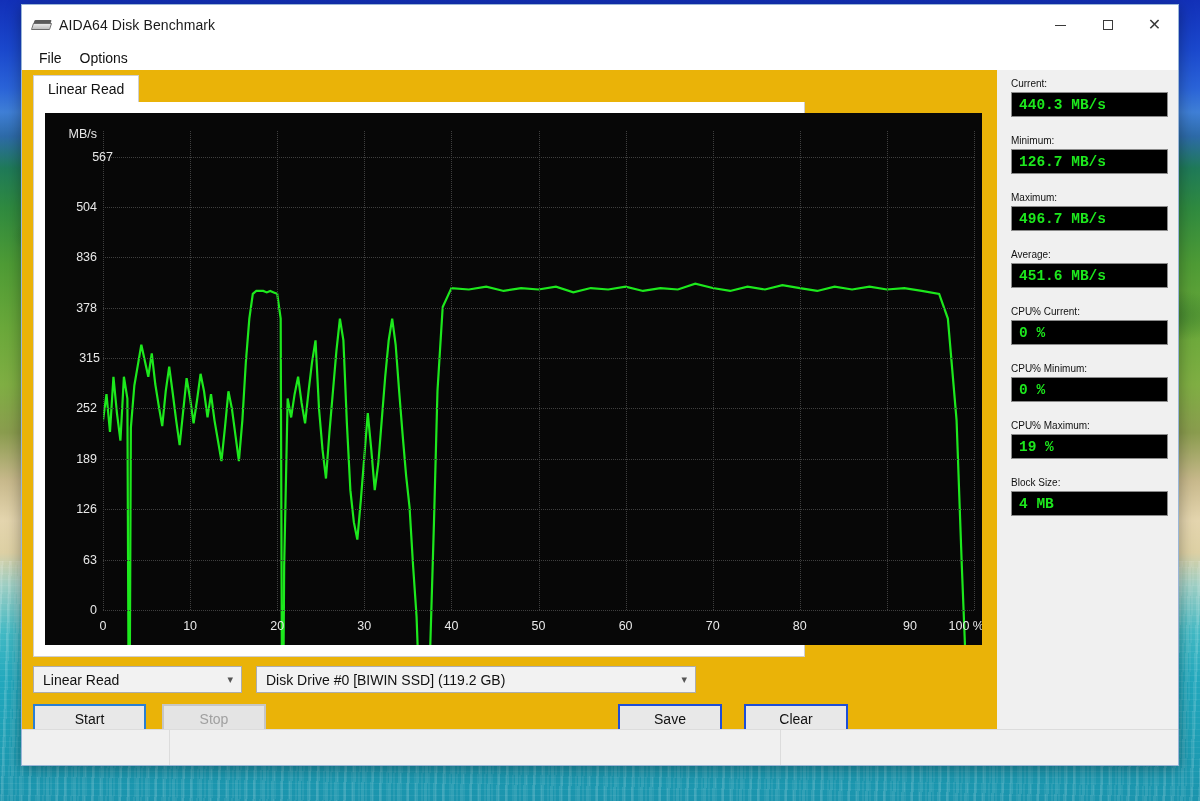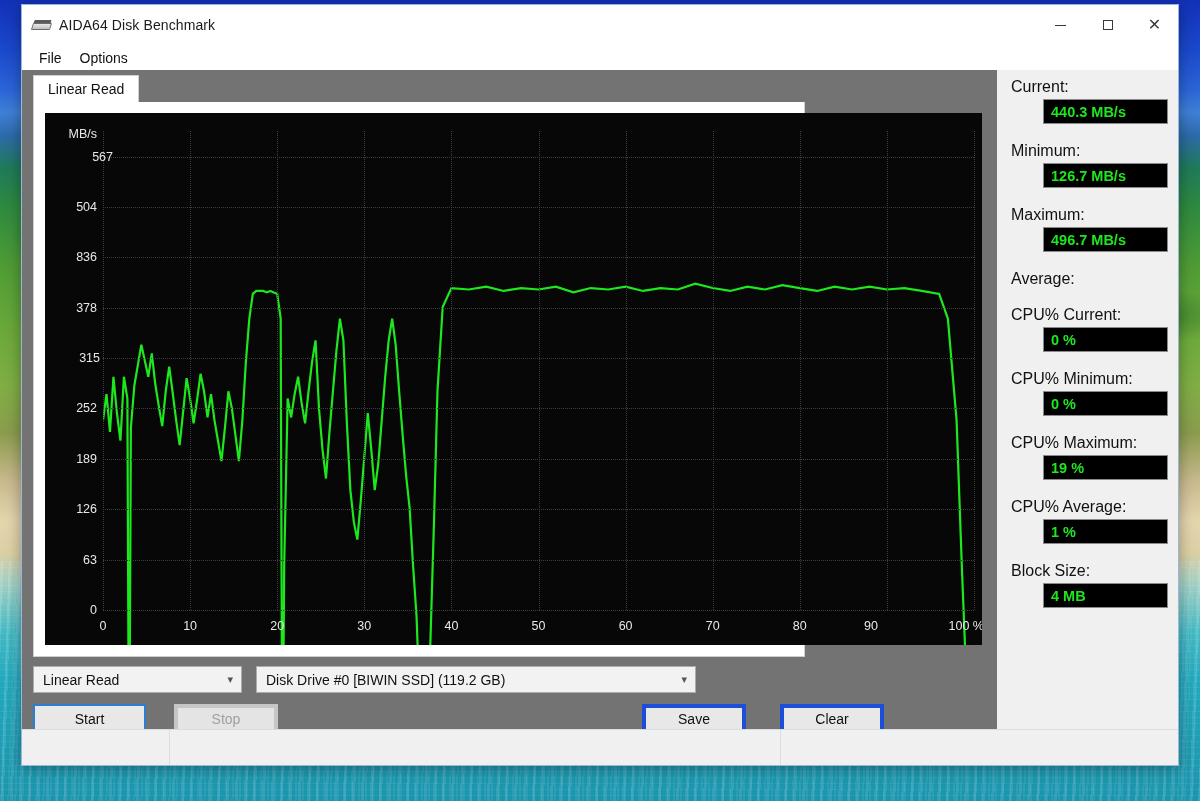--- a/index.html
+++ b/index.html
@@ -98,21 +98,21 @@
   
   #menubar {
     height: 25px; background:#ffffff; display:flex; align-items:center;
     padding-left: 8px; flex: 0 0 auto;
   }
   #menubar .mi {
     font-size: 14px; color:#111; padding: 2px 9px; cursor:default;
   }
 
   
-  #wbody { flex: 1 1 auto; display:flex; min-height:0; background:#737373; }
+  #wbody { flex: 1 1 auto; display:flex; min-height:0; background:#eab308; }
   #leftpane { width: 975px; flex:0 0 auto; display:flex; flex-direction:column; padding-left:11px; }
   #rightpane {
     flex:1 1 auto; padding: 8px 10px 0 14px;
     background:#f0f0f0;
   }
 
   
   #tabstrip { height: 27px; display:flex; align-items:flex-end; margin-top:5px; }
   .tab {
     background:#ffffff; border:1px solid #cfcfcf; border-bottom:none;
@@ -166,40 +166,39 @@
   #controls { margin-top: 9px; flex:0 0 auto; }
   #row-selects { display:flex; gap:14px; }
   .combo {
     height: 27px; background:#f2f2f2; border:1px solid #adadad;
     display:flex; align-items:center; justify-content:space-between;
     font-size:14px; color:#111; padding: 0 8px 0 9px;
   }
   #combo-mode { width: 209px; }
   #combo-drive { width: 440px; }
   .chev { font-size:11px; color:#555; }
-  #row-buttons { display:flex; align-items:center; margin-top: 11px; gap:16px; }
+  #row-buttons { display:flex; align-items:center; margin-top: 11px; gap:4px; }
   .btn {
-    height: 29px; border:4px solid #1d4ed8; background:#e8e8e8;
+    height: 29px; border:2px solid #1d4ed8; background:#e8e8e8;
     font-size:14px; color:#111; display:flex; align-items:center; justify-content:center;
   }
   #btn-start { width: 113px; border:2px solid #2a7fd4; background:#e8e8e8; }
   #btn-stop  { width: 104px; margin-left: 12px; color:#a0a0a0; background:#e4e4e4; border-color:#c6c6c6; }
   #btn-save  { width: 104px; margin-left: 348px; }
   #btn-clear { width: 104px; margin-left: 18px; }
 
   
   .stat { margin-bottom: 8px; }
   .stat.gap { margin-top: 18px; }
-  .stat-label { font-size:16px; color:#111; margin-bottom:3px; }
+  .stat-label { font-size:10px; color:#111; margin-bottom:3px; }
   .stat-value {
     height: 25px; background:#000000; border:1px solid #8a8a8a;
     color:#1de81d; font-size:14.5px; font-weight:bold;
     display:flex; align-items:center; padding-left:7px;
-    font-family:Liberation Sans, sans-serif;
-    margin-left:32px;
+    font-family:Liberation Mono, monospace;
   }
 
   
   #statusbar {
     height: 36px; flex:0 0 auto; background:#f0f0f0;
     border-top:1px solid #dcdcdc; display:flex; align-items:stretch;
   }
   #statusbar .sb-cell { height:100%; }
   #statusbar .sb-sep { width:1px; background:#dcdcdc; }
 </style>
@@ -287,21 +286,21 @@
             <div class="ylab" style="top: 497px; left: 0px; width: 58px;">0</div>
             <div class="xlab" style="left: 58px;">0</div>
             <div class="xlab" style="left: 145.1px;">10</div>
             <div class="xlab" style="left: 232.2px;">20</div>
             <div class="xlab" style="left: 319.3px; margin-top: 20px;">30</div>
             <div class="xlab" style="left: 406.4px;">40</div>
             <div class="xlab" style="left: 493.5px;">50</div>
             <div class="xlab" style="left: 580.6px;">60</div>
             <div class="xlab" style="left: 667.7px;">70</div>
             <div class="xlab" style="left: 754.8px;">80</div>
-            <div class="xlab" style="left: 826px; text-align: right;">90</div>
+            <div class="xlab" style="left: 865px; text-align: right;">90</div>
             <div class="xlab" style="left: 929px; transform: translateX(-72%);">100 %</div>
           </div>
       </div>
 
       <div id="controls">
         <div id="row-selects">
           <div class="combo" id="combo-mode">
             <span>Linear Read</span>
             <span class="chev">▾</span>
           </div>
@@ -327,36 +326,33 @@
         <div class="stat gap">
           <div class="stat-label">Minimum:</div>
           <div class="stat-value">126.7 MB/s</div>
         </div>
         <div class="stat gap">
           <div class="stat-label">Maximum:</div>
           <div class="stat-value">496.7 MB/s</div>
         </div>
         <div class="stat gap">
           <div class="stat-label">Average:</div>
+          <div class="stat-value">451.6 MB/s</div>
         </div>
         <div class="stat gap">
           <div class="stat-label">CPU% Current:</div>
           <div class="stat-value">0 %</div>
         </div>
         <div class="stat gap">
           <div class="stat-label">CPU% Minimum:</div>
           <div class="stat-value">0 %</div>
         </div>
         <div class="stat gap">
           <div class="stat-label">CPU% Maximum:</div>
           <div class="stat-value">19 %</div>
-        </div>
-        <div class="stat gap">
-          <div class="stat-label">CPU% Average:</div>
-          <div class="stat-value">1 %</div>
         </div>
         <div class="stat gap">
           <div class="stat-label">Block Size:</div>
           <div class="stat-value">4 MB</div>
         </div>
       </div>
   </div>
 
   <div id="statusbar">
     <div class="sb-cell" style="width:147px"></div>

